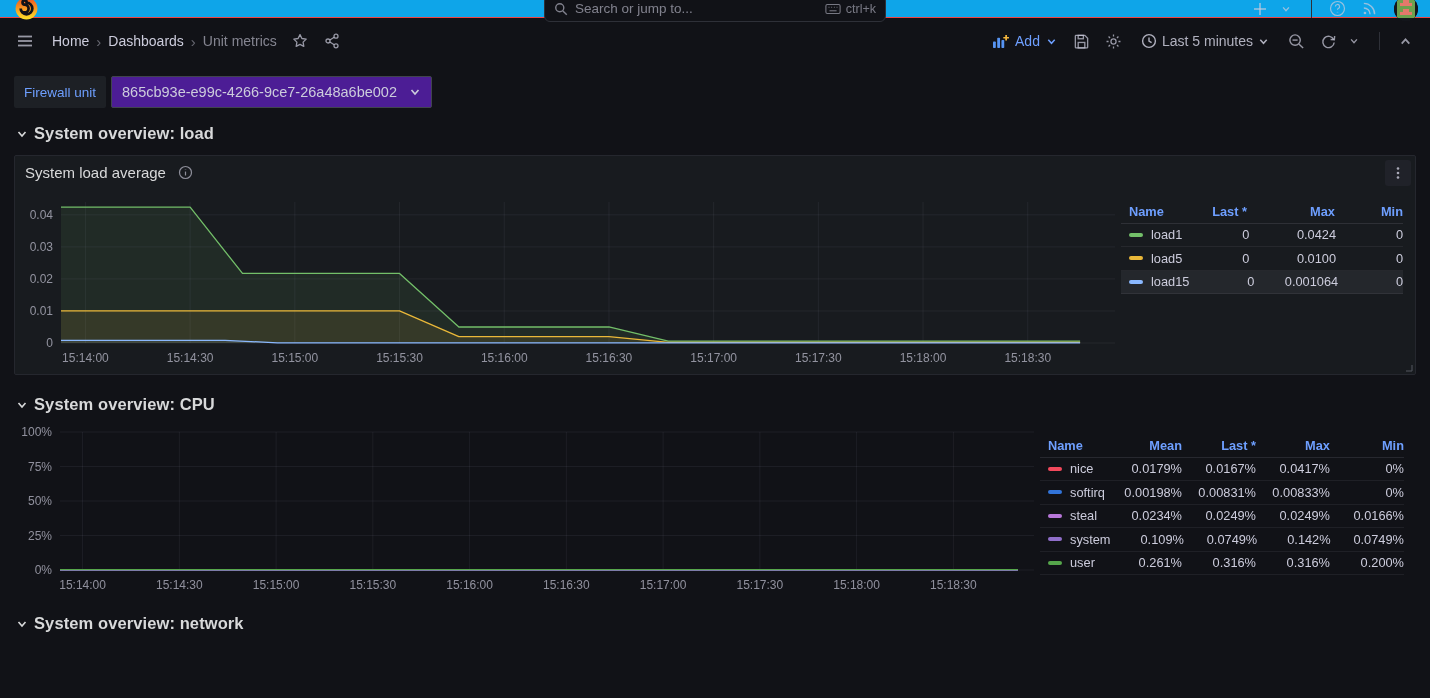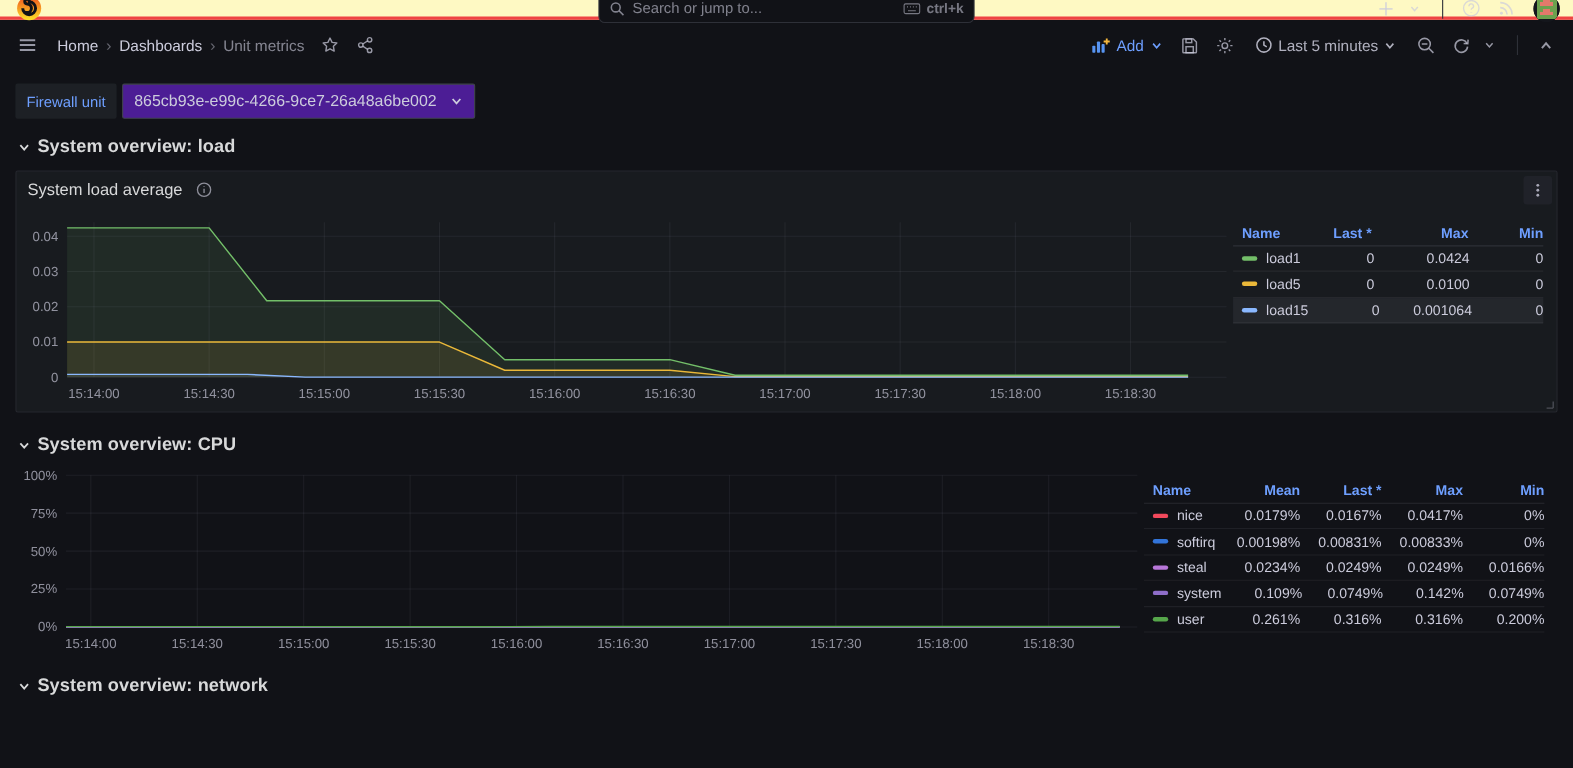--- a/index.html
+++ b/index.html
@@ -7,30 +7,30 @@
   body {
     width:1430px; height:698px; overflow:hidden;
     background:#111217; color:#CCCCDC;
     font-family:"Liberation Sans","DejaVu Sans",sans-serif;
     font-size:14px;
   }
   svg { display:block; }
 
   
   .topnav{ height:18px; display:flex; align-items:center; padding:0 12px;
-           border-bottom:3px solid #ef4444; background:#fef9c3; }
+           border-bottom:1px solid #ef4444; background:#0ea5e9; }
   .topnav-left,.topnav-right{ flex:1; display:flex; align-items:center; }
   .topnav-right{ justify-content:flex-end; gap:2px; }
   .logo{ width:25px; height:25px; margin-left:2px; }
   .searchbox{ width:342px; height:27px; border:1px solid #2e3038; border-radius:6px;
               background:#111217; display:flex; align-items:center; padding:0 9px;
               color:rgba(204,204,220,0.6); gap:7px; cursor:text; }
   .searchbox .grow{ flex:1; font-size:13.5px; }
   .kbd-hint{ display:flex; align-items:center; gap:5px; font-size:12.5px;
-             color:rgba(204,204,220,0.55);font-weight:bold; }
+             color:rgba(204,204,220,0.55); }
   .icon-btn{ width:30px; height:30px; display:flex; align-items:center; justify-content:center;
              color:rgba(204,204,220,0.72); border-radius:4px; cursor:pointer; }
   .tiny-caret{ margin-left:-6px; }
   .vdivider{ width:1px; height:18px; background:#2e3038; margin:0 8px; }
   .avatar{ width:24px; height:24px; border-radius:50%; overflow:hidden; margin-left:8px;
            background:#14161c; cursor:pointer; }
 
   
   .toolbar{ height:46px; display:flex; align-items:center; padding:0 10px; gap:2px; }
   .crumbs{ display:flex; align-items:center; gap:4px; margin-left:10px; }

